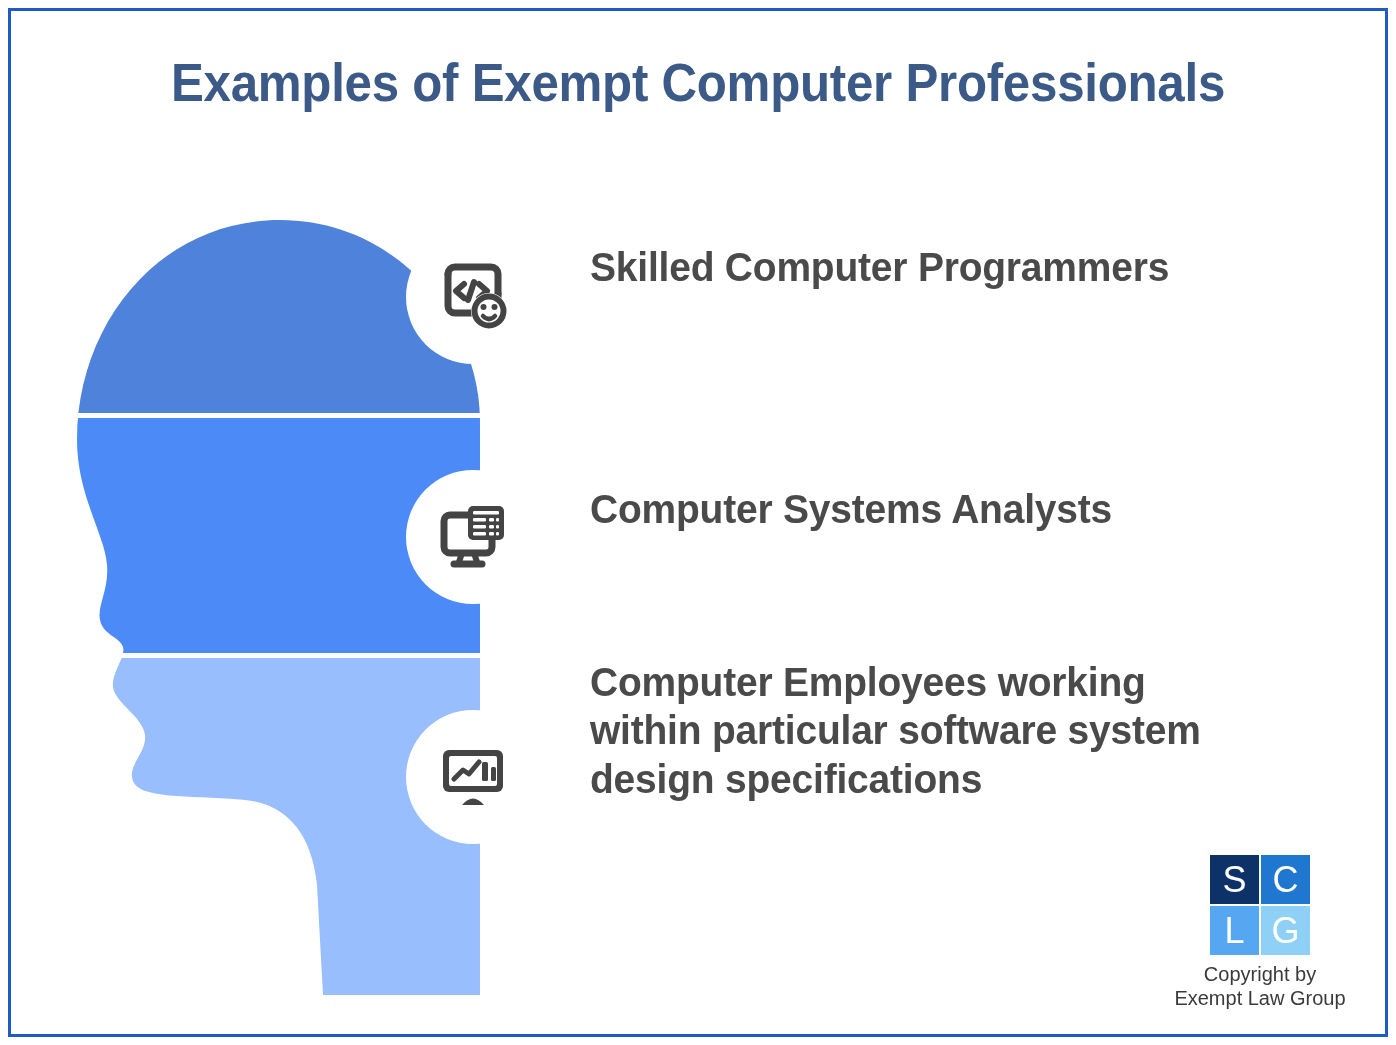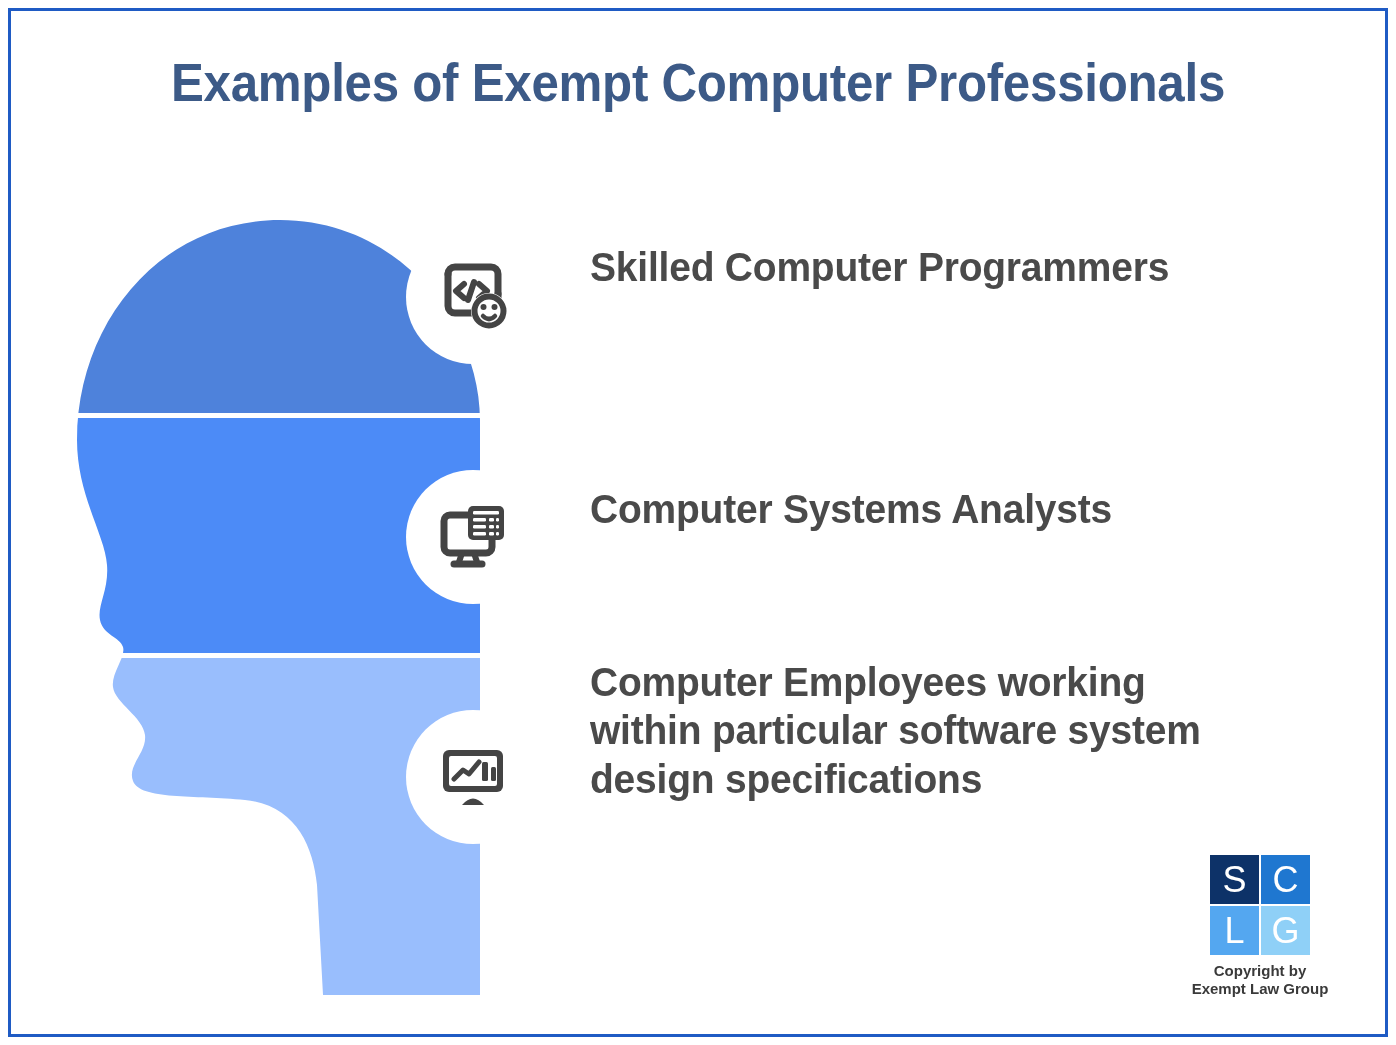--- a/index.html
+++ b/index.html
@@ -118,22 +118,22 @@
     color: #ffffff;
     font-family: "Liberation Sans", sans-serif;
     font-weight: normal;
     font-size: 36px;
     line-height: 1;
   }
   .logo-caption {
     margin-top: 7px;
     color: #3a3a3a;
     font-family: "Liberation Sans", sans-serif;
-    font-weight: bold;
-    font-size: 15px;
+    font-weight: normal;
+    font-size: 20px;
     line-height: 1.22;
   }
 </style>
 </head>
 <body>
 
 <div id="stage">
 
   <div class="frame" style="border-color: rgb(31, 91, 196);"></div>
 

